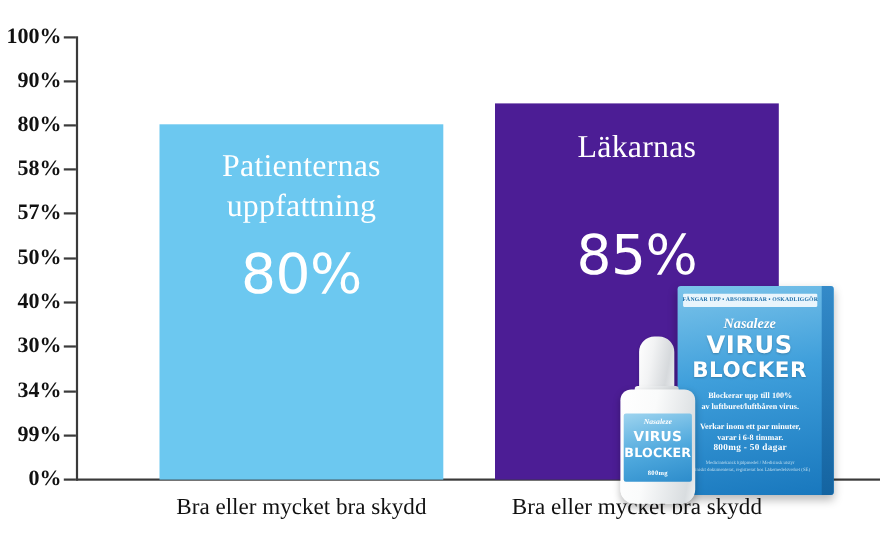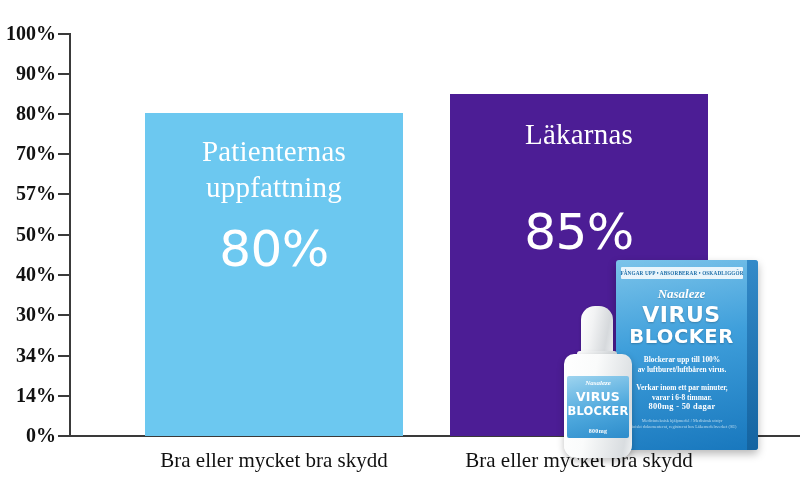--- a/index.html
+++ b/index.html
@@ -316,21 +316,21 @@
     </div>
     <div class="y-tick" style="top:73px">
       <span class="tick-label">90%</span>
       <span class="tick-mark" style="background: rgb(58, 58, 58);"></span>
     </div>
     <div class="y-tick" style="top:113px">
       <span class="tick-label">80%</span>
       <span class="tick-mark" style="background: rgb(58, 58, 58);"></span>
     </div>
     <div class="y-tick" style="top:153px">
-      <span class="tick-label">70%</span>
+      <span class="tick-label">58%</span>
       <span class="tick-mark" style="background: rgb(58, 58, 58);"></span>
     </div>
     <div class="y-tick" style="top:193px">
       <span class="tick-label">57%</span>
       <span class="tick-mark" style="background: rgb(58, 58, 58);"></span>
     </div>
     <div class="y-tick" style="top:234px">
       <span class="tick-label">50%</span>
       <span class="tick-mark" style="background: rgb(58, 58, 58);"></span>
     </div>
@@ -340,21 +340,21 @@
     </div>
     <div class="y-tick" style="top:314px">
       <span class="tick-label">30%</span>
       <span class="tick-mark" style="background: rgb(58, 58, 58);"></span>
     </div>
     <div class="y-tick" style="top:355px">
       <span class="tick-label">34%</span>
       <span class="tick-mark" style="background: rgb(58, 58, 58);"></span>
     </div>
     <div class="y-tick" style="top:395px">
-      <span class="tick-label">14%</span>
+      <span class="tick-label">99%</span>
       <span class="tick-mark" style="background: rgb(58, 58, 58);"></span>
     </div>
     <div class="y-tick" style="top:435px">
       <span class="tick-label">0%</span>
       <span class="tick-mark" style="background: rgb(58, 58, 58);"></span>
     </div>
   </div>
 
   <div class="y-axis-line" style="background: rgb(58, 58, 58);"></div>
   <div class="x-axis-line" style="background: rgb(58, 58, 58);"></div>

